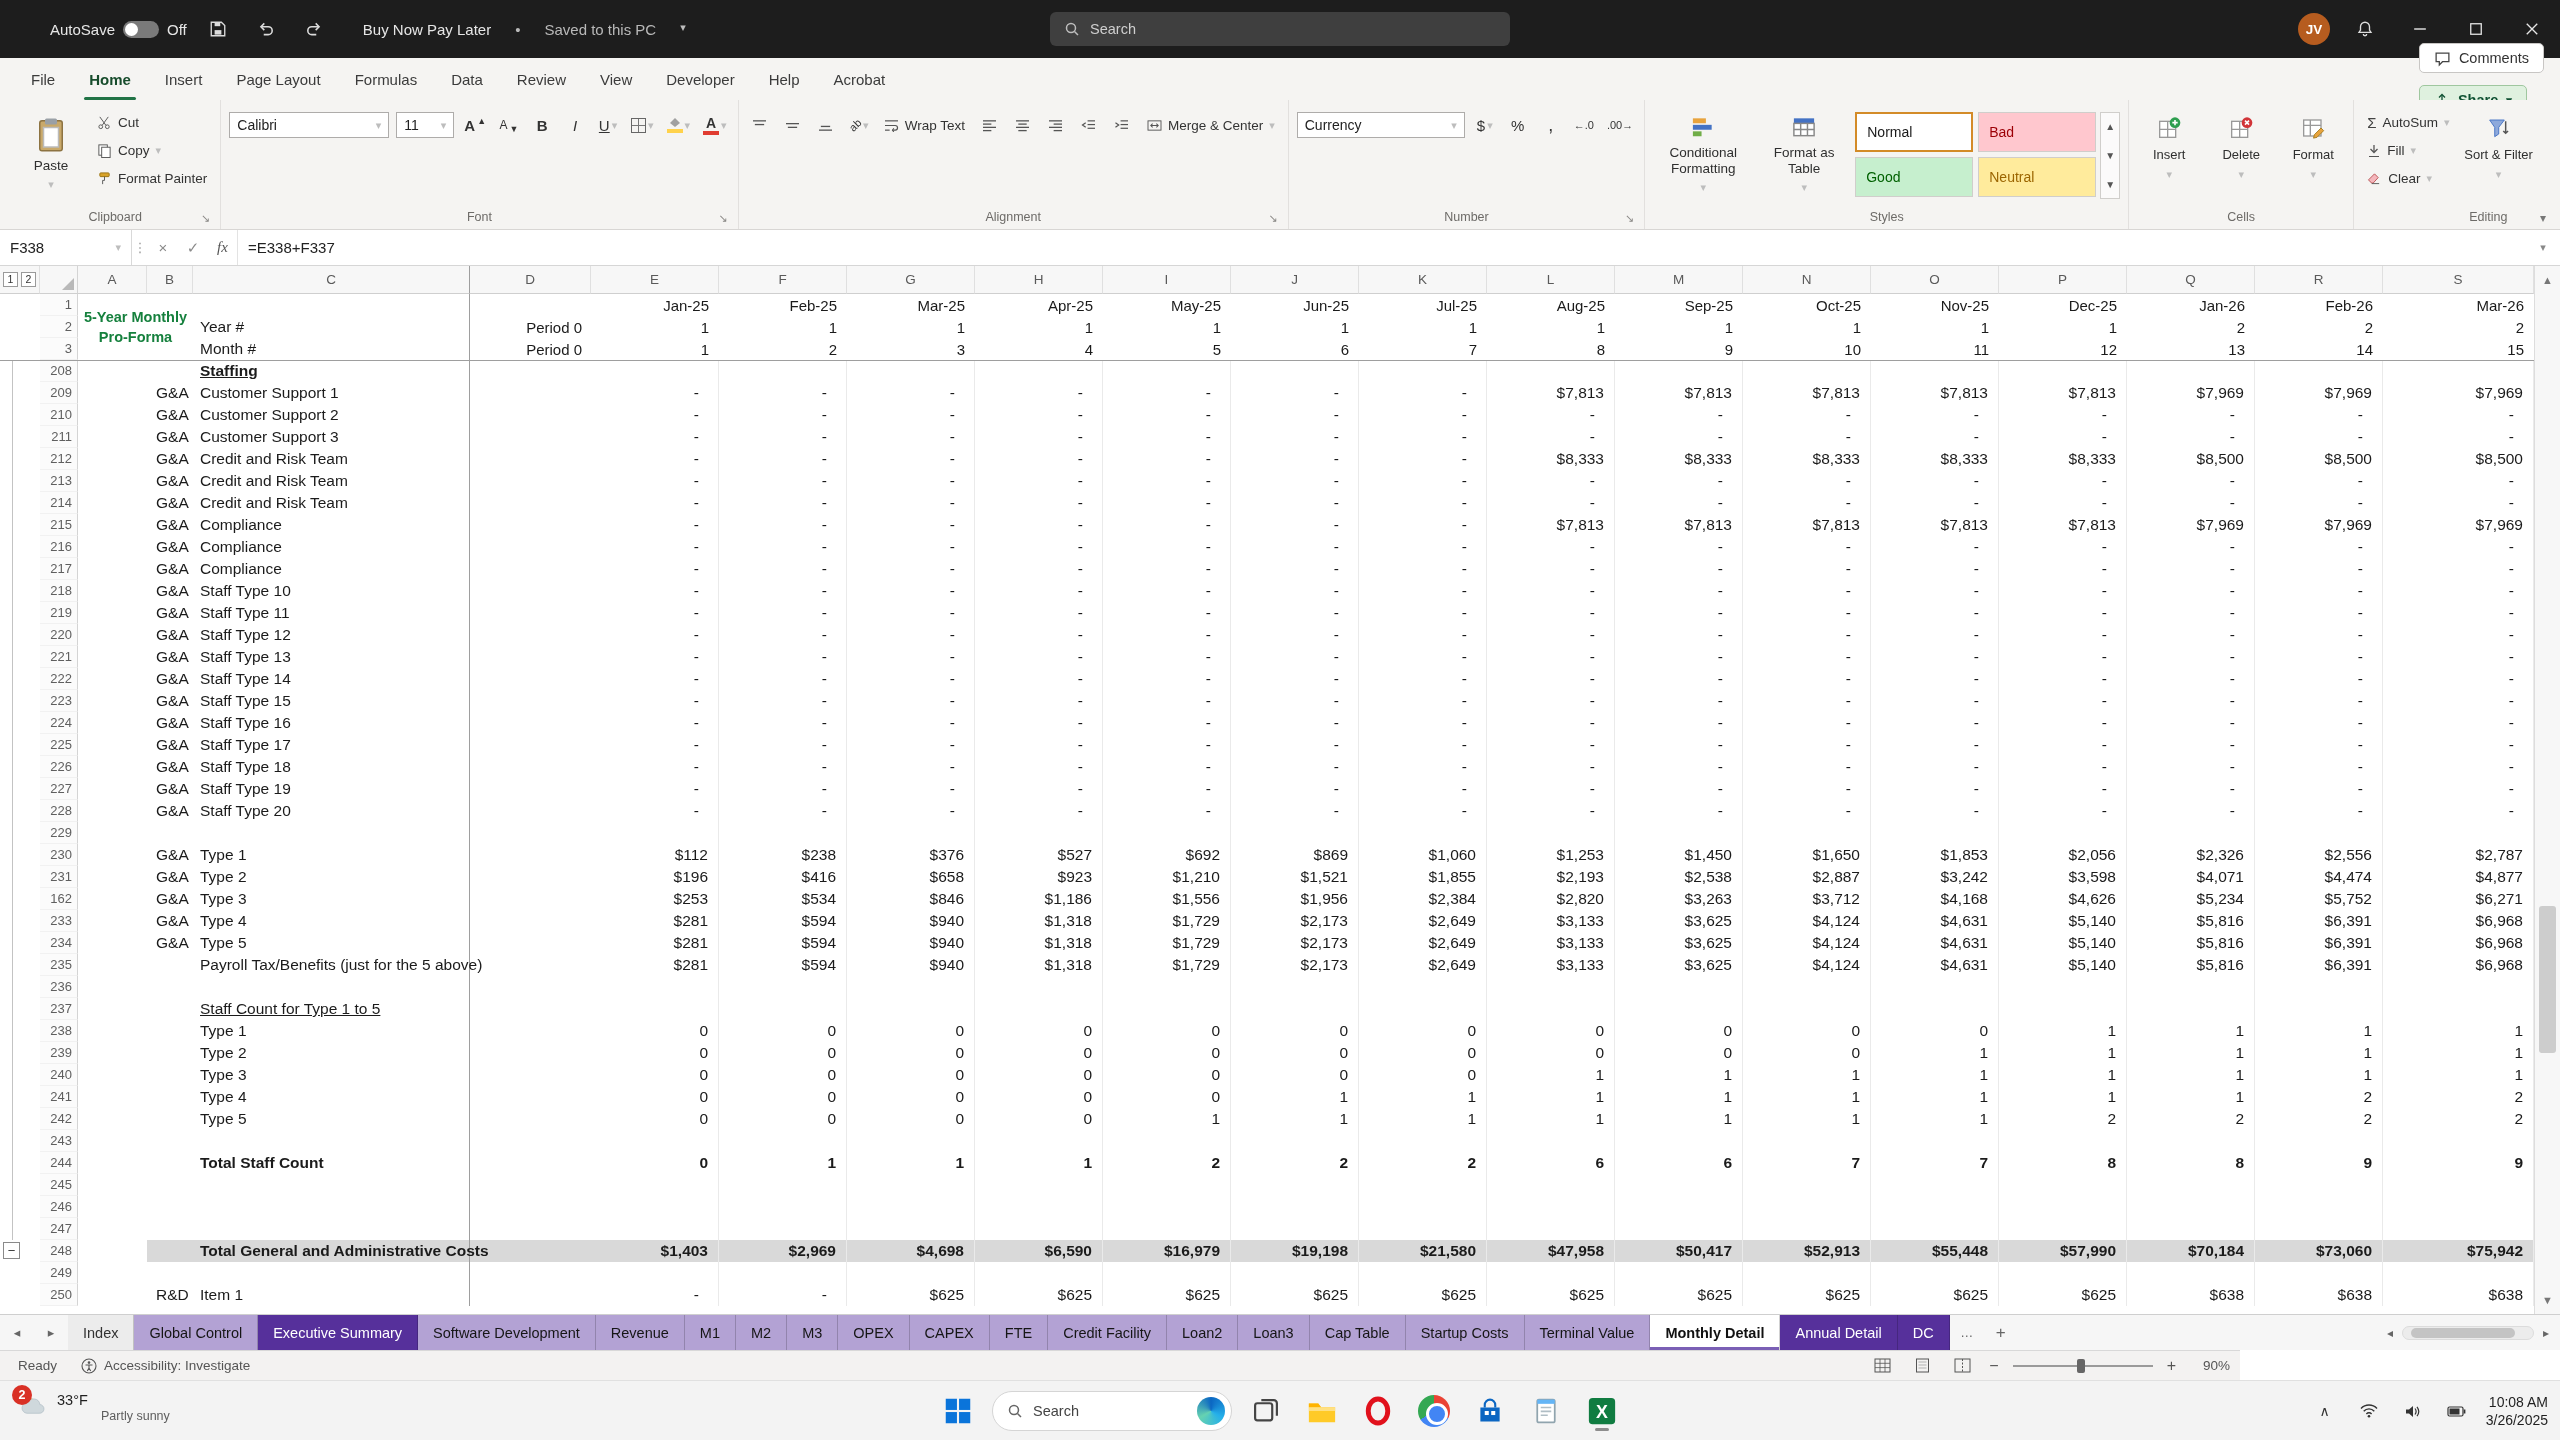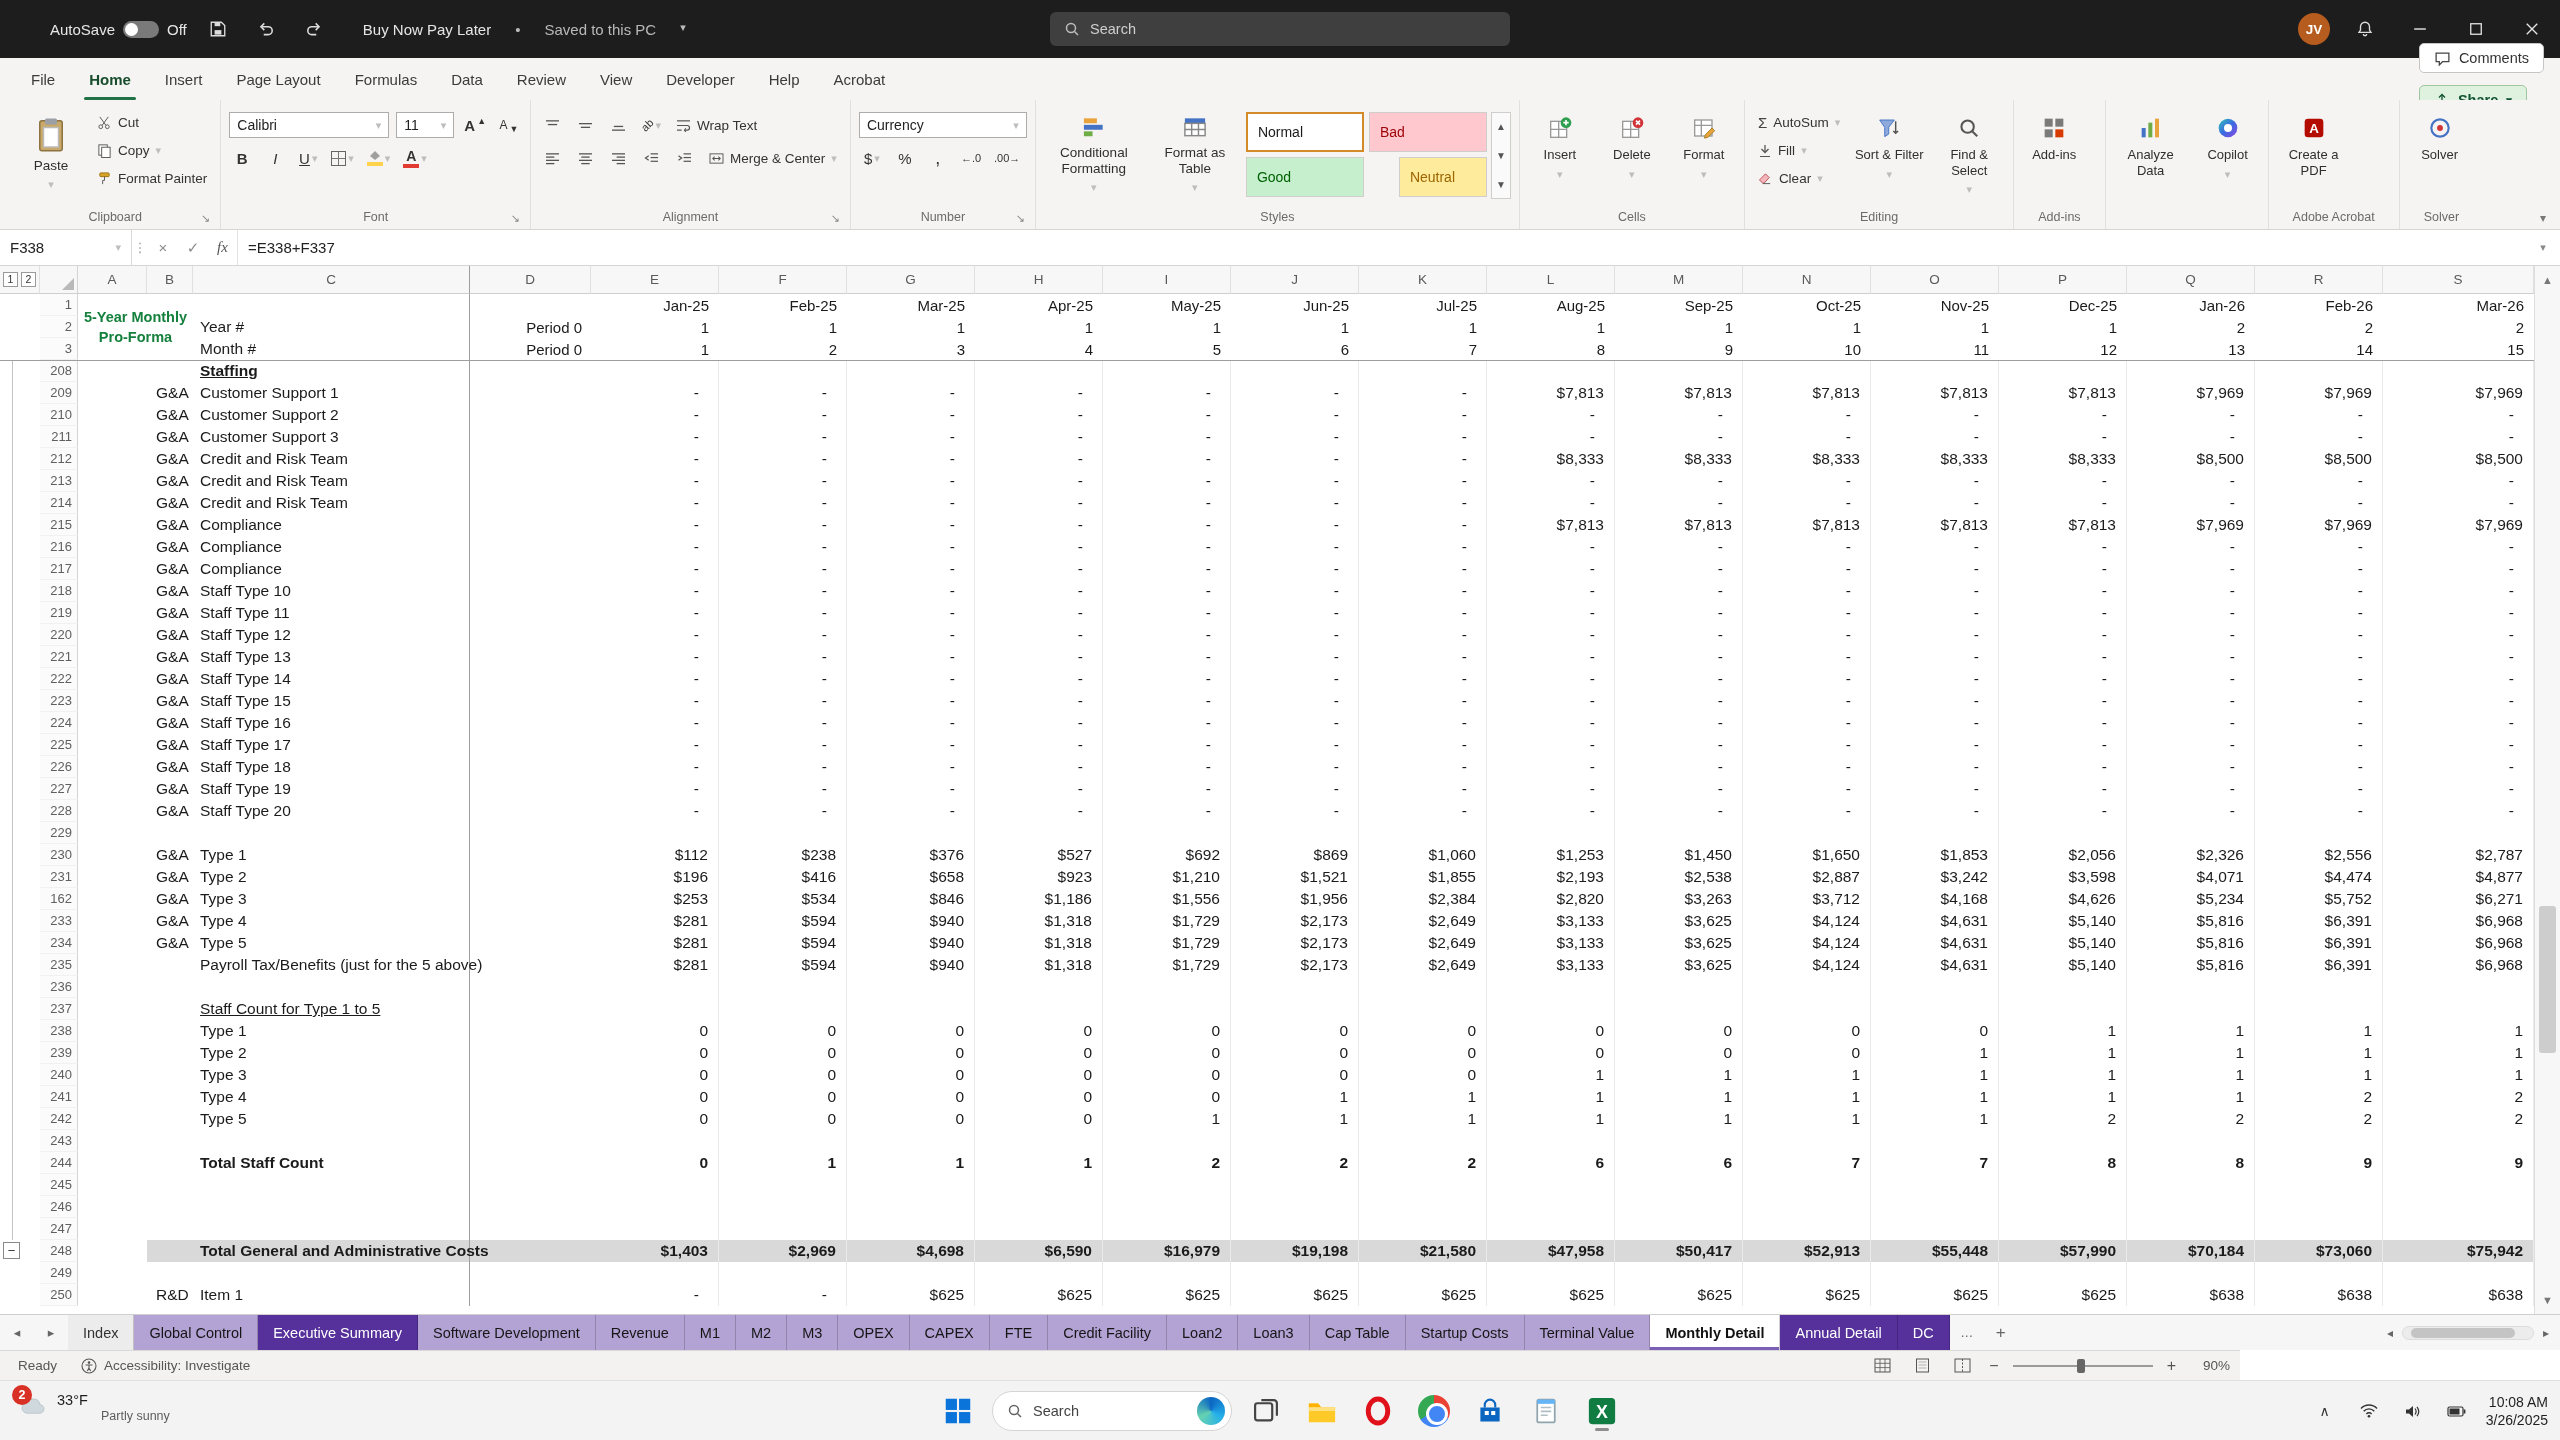--- a/index.html
+++ b/index.html
@@ -42,21 +42,21 @@
   .ribbon{position:absolute;top:100px;left:0;width:2560px;height:130px;background:#f5f4f2;
     border-bottom:1px solid #d8d6d4;display:flex;align-items:stretch;padding-left:10px;}
   .rgroup{display:flex;flex-direction:column;border-right:1px solid #e2e0de;padding:6px 8px 0;}
   .rg-body{flex:1;display:flex;align-items:flex-start;gap:8px;}
   .rg-label{position:relative;text-align:center;font-size:12.5px;color:#6d6b68;padding:3px 16px 5px;white-space:nowrap;}
   .launcher{position:absolute;right:2px;bottom:4px;font-size:11px;color:#8a8886;cursor:pointer;}
   .bigbtn{display:flex;flex-direction:column;align-items:center;justify-content:center;gap:5px;
     width:66px;height:96px;font-size:13.5px;color:#2f2f2f;text-align:center;line-height:1.15;cursor:pointer;border-radius:4px;}
   .smallcol{display:flex;flex-direction:column;gap:3px;padding-top:4px;}
   .sbtn{display:flex;align-items:center;gap:6px;height:25px;font-size:13.5px;color:#333;cursor:pointer;padding:0 5px;border-radius:3px;white-space:nowrap;}
-  .fontrows{display:flex;flex-direction:column;gap:7px;padding-top:6px;}
+  .fontrows{display:flex;flex-direction:row;gap:7px;padding-top:6px;}
   .rowline{display:flex;align-items:center;gap:7px;}
   .combo{display:flex;align-items:center;justify-content:space-between;background:#fff;border:1px solid #aeacaa;
     height:26px;padding:0 7px;font-size:14px;color:#222;gap:8px;cursor:pointer;min-width:50px;}
   .fmt{min-width:26px;height:26px;display:flex;align-items:center;justify-content:center;font-size:15px;color:#333;
     gap:2px;cursor:pointer;border-radius:3px;padding:0 3px;}
   .fmt b{font-weight:bold;} .fmt i{font-style:italic;} .fmt u{text-decoration:underline;}
   .ic-borders{width:15px;height:15px;border:1px solid #666;
     background:linear-gradient(#777,#777) center/100% 1px no-repeat,linear-gradient(#777,#777) center/1px 100% no-repeat;}
   .colorbtn{display:flex;flex-direction:column;align-items:center;line-height:1;}
   .colorbtn i{width:16px;height:4px;display:block;margin-top:1px;}
@@ -560,21 +560,21 @@
               <path d="M2 10.75h14M6.7 6.5v8.5M11.4 6.5v8.5" stroke="#888" fill="none"></path>
             </svg>
           <span>Format as Table</span>
           <span class="chev">▾</span>
         </div>
         <div class="gallerywrap">
           <div class="gallery">
               <div class="gcell sel" style="background: rgb(255, 255, 255); color: rgb(26, 26, 26);">Normal</div>
               <div class="gcell" style="background: rgb(255, 199, 206); color: rgb(156, 0, 6);">Bad</div>
               <div class="gcell" style="background: rgb(198, 239, 206); color: rgb(0, 97, 0);">Good</div>
-              <div class="gcell" style="background: rgb(255, 235, 156); color: rgb(156, 101, 0); margin-left: 30px;">Neutral</div>
+              <div class="gcell" style="background: rgb(255, 235, 156); color: rgb(156, 101, 0);">Neutral</div>
             </div>
           <div class="galscroll">
             <span>▲</span>
             <span>▼</span>
             <span>▼</span>
           </div>
         </div>
       </div>
       <div class="rg-label"><span>Styles</span></div>
     </div>

